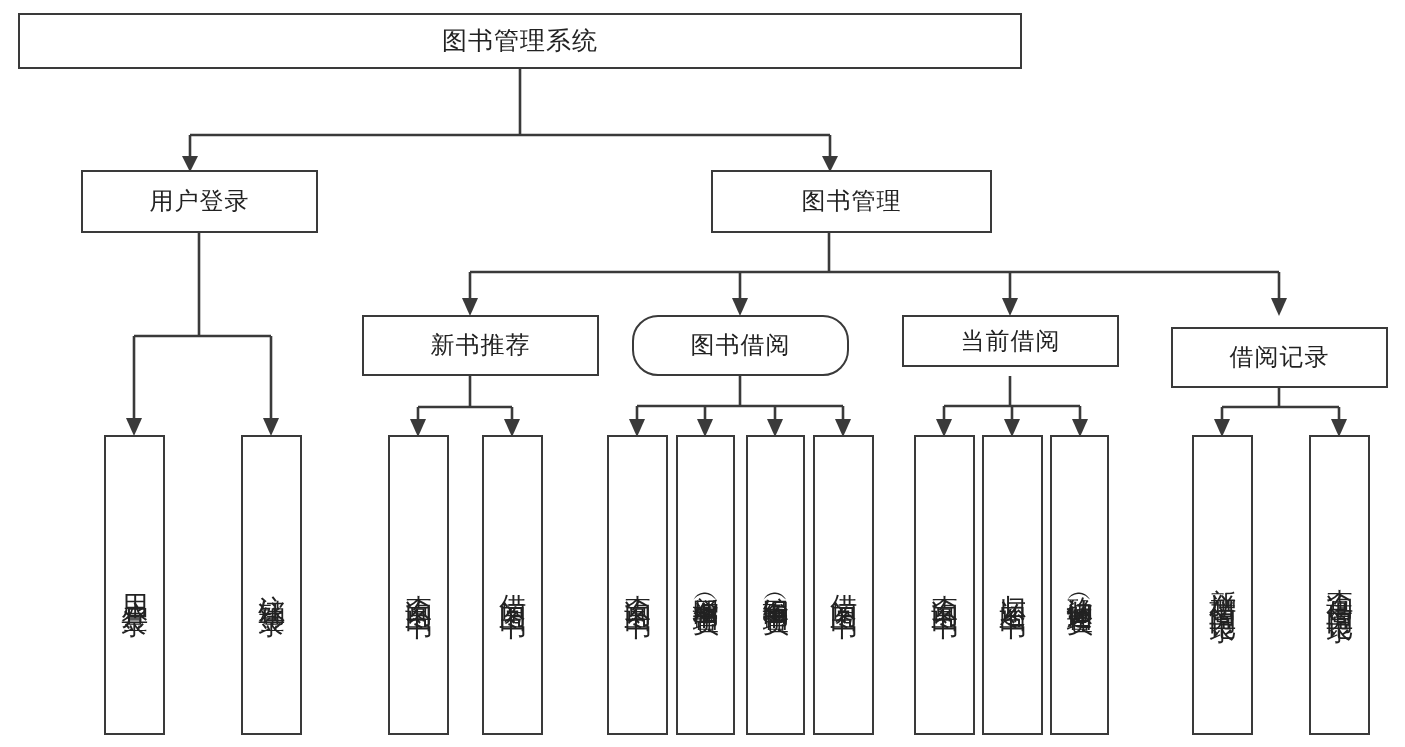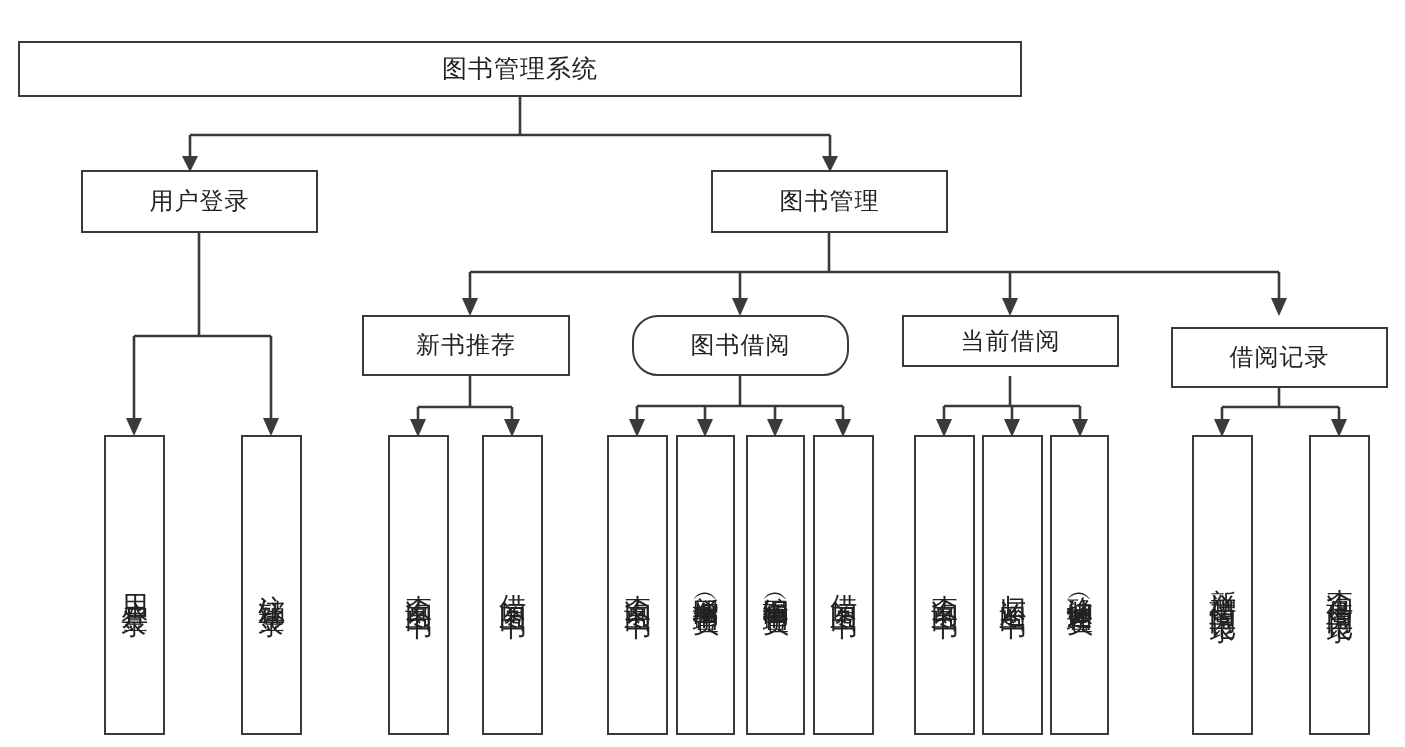--- a/index.html
+++ b/index.html
@@ -23,21 +23,21 @@
     align-items:center;
     justify-content:center;
     text-align:center;
     z-index:3;
   }
   .node.h{
     font-size:24px;
     line-height:1.1;
     letter-spacing:1px;
   }
-  .node.root{font-size:25px;margin-top:28px;}
+  .node.root{font-size:25px;}
   .node.v{
     writing-mode:vertical-rl;
     text-orientation:upright;
     font-size:27px;
     line-height:1.05;
     letter-spacing:6px;
     padding:6px 0;
     white-space:nowrap;
   }
   .node.v.long{
@@ -131,23 +131,23 @@
     <path d="M1222 407 L1222 421"></path>
     <polygon points="1214,419 1230,419 1222,437"></polygon>
     <path d="M1339 407 L1339 421"></path>
     <polygon points="1331,419 1347,419 1339,437"></polygon>
   </svg>
 
   <div class="node h root" style="left:18px;top:13px;width:1004px;height:56px;">图书管理系统</div>
 
   <div class="node h" style="left:81px;top:170px;width:237px;height:63px;">用户登录</div>
 
-  <div class="node h" style="left:711px;top:170px;width:237px;height:63px;">图书管理</div>
+  <div class="node h" style="left:711px;top:170px;width:281px;height:63px;">图书管理</div>
 
-  <div class="node h" style="left:362px;top:315px;width:208px;height:61px;">新书推荐</div>
+  <div class="node h" style="left:362px;top:315px;width:237px;height:61px;">新书推荐</div>
 
   <div class="node h" style="left:632px;top:315px;width:217px;height:61px;border-radius:26px;">图书借阅</div>
 
   <div class="node h" style="left:902px;top:315px;width:217px;height:52px;">当前借阅</div>
 
   <div class="node h" style="left:1171px;top:315px;width:217px;height:61px;margin-top:12px;">借阅记录</div>
 
   <div class="node v" style="left:104px;top:435px;width:61px;height:300px;">用户登录</div>
 
   <div class="node v" style="left:241px;top:435px;width:61px;height:300px;">注销登录</div>

